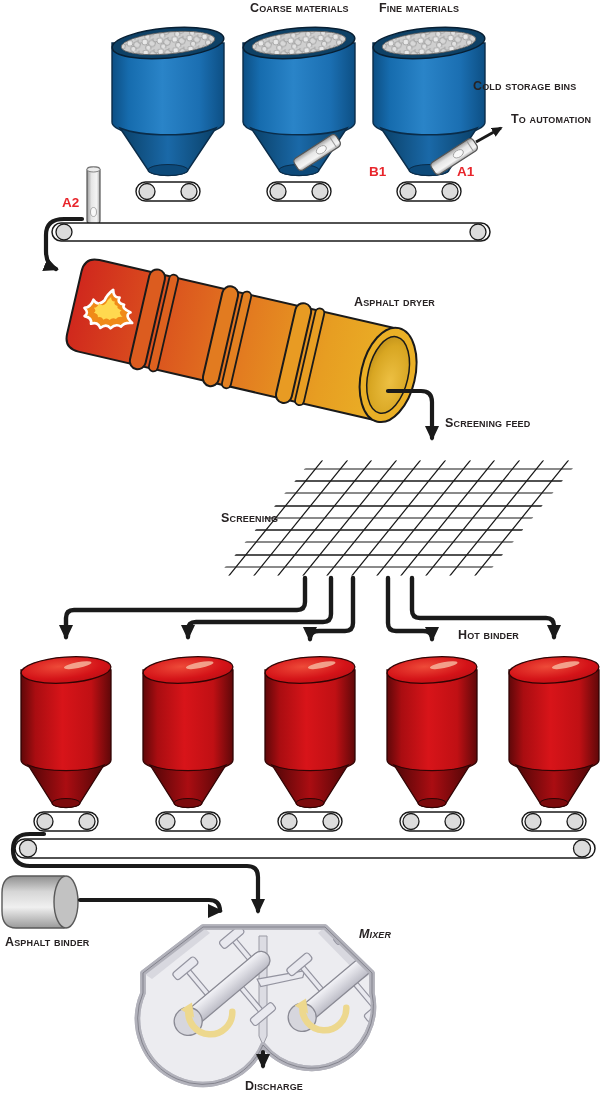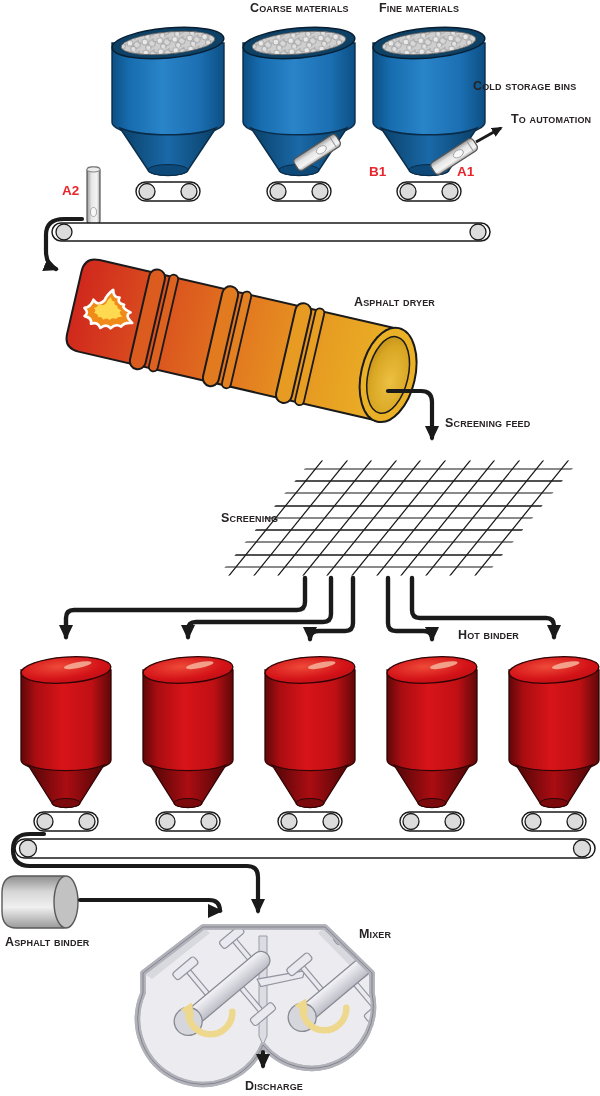--- a/index.html
+++ b/index.html
@@ -311,24 +311,24 @@
   <path d="M203,927 L325,927 L372,973 V993 A62,62 0 0 1 263,1045 A62,62 0 0 1 143,993 V973 Z" fill="none" stroke="#b2b2bb" stroke-width="5.5" stroke-linejoin="round"></path>
   <path d="M203,927 L325,927 L372,973 V993 A62,62 0 0 1 263,1045 A62,62 0 0 1 143,993 V973 Z" fill="none" stroke="#84848e" stroke-width="1" stroke-linejoin="round"></path>
 </g>
 <path d="M263,1052 V1066" fill="none" stroke="#1a1a1a" stroke-width="4.2" stroke-linecap="round" marker-end="url(#ah)"></path>
 </svg>
 
 <div class="lbl" style="left:234px;top:2px;margin-left:16px;">Coarse materials</div>
 <div class="lbl" style="left:379px;top:2px;">Fine materials</div>
 <div class="lbl" style="left:473px;top:80px;">Cold storage bins</div>
 <div class="lbl" style="left:511px;top:113px;">To automation</div>
-<div class="lbl-red" style="left:62px;top:184px;">A2</div>
+<div class="lbl-red" style="left:62px;top:196px;">A2</div>
 <div class="lbl-red" style="left:329px;top:165px;margin-left:40px;">B1</div>
 <div class="lbl-red" style="left:457px;top:165px;">A1</div>
 <div class="lbl" style="left:354px;top:284px;margin-top:12px;">Asphalt dryer</div>
 <div class="lbl" style="left:445px;top:417px;">Screening feed</div>
 <div class="lbl" style="left:221px;top:512px;">Screening</div>
 <div class="lbl" style="left:458px;top:629px;">Hot binder</div>
 <div class="lbl" style="left:5px;top:936px;">Asphalt binder</div>
-<div class="lbl" style="left:359px;top:928px;">Mixer</div>
+<div class="lbl" style="left:359px;top:928px;font-style:italic;">Mixer</div>
 <div class="lbl lbl-center" style="left:223px;top:1080px;width:80px;">Discharge</div>
 
 </div>
 
 </body></html>

